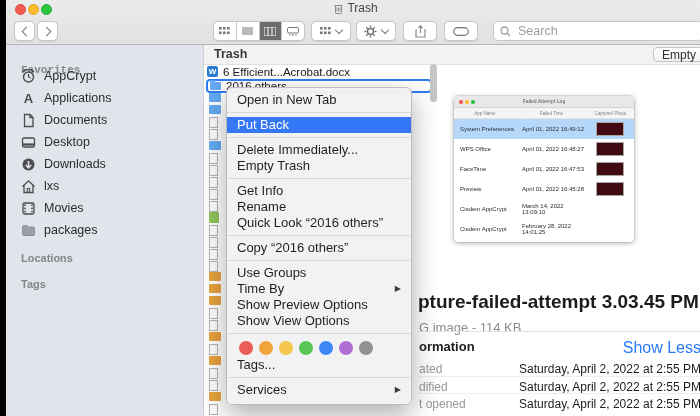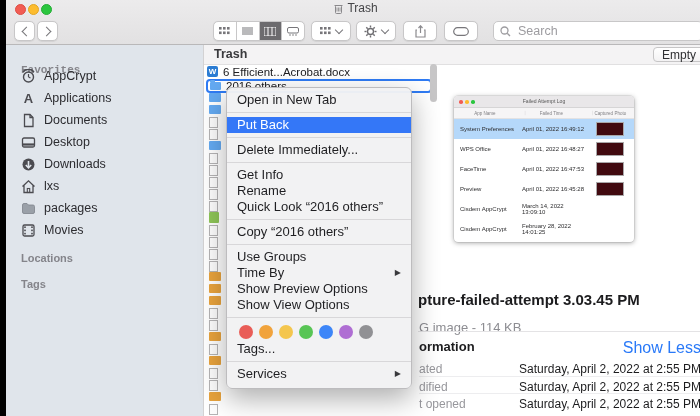--- a/index.html
+++ b/index.html
@@ -80,21 +80,21 @@
   .twc1{width:62px;box-sizing:border-box;text-align:center;}
   .twc2{width:70px;box-sizing:border-box;border-left:1px solid #e3e2e3;text-align:center;}
   .twc3{flex:1;border-left:1px solid #e3e2e3;text-align:center;}
   .tw-row{height:20px;display:flex;align-items:center;font-size:6px;color:#2d2d2f;}
   .tw-row .twc1,.tw-row .twc2{border:none;text-align:left;padding-left:6px;}
   .tw-row .twc3{border:none;}
   .tw-row.sel{background:#b5d8fa;}
   .photo{width:26px;height:12px;background:#410a10;border:1px solid #a9a8a9;margin:0 auto;}
 
   
-  .pv-name{position:absolute;left:412px;top:291px;font-size:15px;font-weight:700;color:#1c1c1e;white-space:nowrap;}
+  .pv-name{position:absolute;left:412px;top:291px;font-size:19px;font-weight:700;color:#1c1c1e;white-space:nowrap;}
   .pv-meta{position:absolute;left:413px;top:320px;font-size:13px;color:#8d8d92;}
   .pv-div{position:absolute;left:412px;right:3px;top:331px;height:1px;background:#e4e3e5;}
   .pv-ih{position:absolute;left:413px;top:339px;font-size:13px;font-weight:700;color:#1c1c1e;}
   .pv-less{position:absolute;right:5px;top:339px;font-size:16px;color:#2979f8;}
   .inf-row{position:absolute;left:413px;right:5px;height:17px;display:flex;align-items:flex-end;
            justify-content:space-between;font-size:12px;}
   .inf-row .lbl{color:#97979c;}
   .inf-row .val{color:#1c1c1e;}
   .inf-row.line{border-top:1px solid #ededef;}
 
@@ -275,37 +275,37 @@
       </div>
       <div class="sb-item">
         <svg width="15" height="15" viewBox="0 0 15 15">
           <path d="M1.5 7.5 L7.5 1.8 L13.5 7.5 M3 6.5 V13.5 H12 V6.5" fill="none" stroke="#4b4b50" stroke-width="1.3"></path>
           <rect x="6.3" y="9.5" width="2.4" height="4" fill="none" stroke="#4b4b50" stroke-width="1.1"></rect>
         </svg>
         <span>lxs</span>
       </div>
       <div class="sb-item">
         <svg width="15" height="15" viewBox="0 0 15 15">
-          <path d="M1.5 4 a1.5 1.5 0 0 1 1.5 -1.5 H6 L7.5 4 H12 a1.5 1.5 0 0 1 1.5 1.5 V11 a1.5 1.5 0 0 1 -1.5 1.5 H3 A1.5 1.5 0 0 1 1.5 11 Z" fill="#9aa0a8" stroke="#7d838b" stroke-width="0.8"></path>
-        </svg>
-        <span>packages</span>
-      </div>
-      <div class="sb-item">
-        <svg width="15" height="15" viewBox="0 0 15 15">
           <rect x="2" y="2" width="11" height="11" rx="1.5" fill="none" stroke="#4b4b50" stroke-width="1.3"></rect>
           <g fill="#4b4b50">
               <rect x="3.2" y="3.4" width="1.6" height="1.6"></rect>
               <rect x="3.2" y="6.6" width="1.6" height="1.6"></rect>
               <rect x="3.2" y="9.8" width="1.6" height="1.6"></rect>
           <rect x="10.2" y="3.4" width="1.6" height="1.6"></rect>
               <rect x="10.2" y="6.6" width="1.6" height="1.6"></rect>
               <rect x="10.2" y="9.8" width="1.6" height="1.6"></rect>
             </g>
         </svg>
         <span>Movies</span>
+      </div>
+      <div class="sb-item">
+        <svg width="15" height="15" viewBox="0 0 15 15">
+          <path d="M1.5 4 a1.5 1.5 0 0 1 1.5 -1.5 H6 L7.5 4 H12 a1.5 1.5 0 0 1 1.5 1.5 V11 a1.5 1.5 0 0 1 -1.5 1.5 H3 A1.5 1.5 0 0 1 1.5 11 Z" fill="#9aa0a8" stroke="#7d838b" stroke-width="0.8"></path>
+        </svg>
+        <span>packages</span>
       </div>
     </div>
     <div class="sb-h" style="top:207px;">Locations</div>
     <div class="sb-h" style="top:233px;">Tags</div>
   </div>
 
   <div class="main-header">
     <span class="mh-title">Trash</span>
     <button class="empty-btn">Empty</button>
   </div>
@@ -418,20 +418,21 @@
     <span class="lbl">t opened</span>
     <span class="val">Saturday, April 2, 2022 at 2:55 PM</span>
   </div>
 
   <div id="ctx">
     <div class="mi">Open in New Tab</div>
     <div class="msep"></div>
     <div class="mi hl">Put Back</div>
     <div class="msep"></div>
     <div class="mi">Delete Immediately...</div>
+    <div class="mi">Empty Trash</div>
     <div class="msep"></div>
     <div class="mi">Get Info</div>
     <div class="mi">Rename</div>
     <div class="mi">Quick Look “2016 others”</div>
     <div class="msep"></div>
     <div class="mi">Copy “2016 others”</div>
     <div class="msep"></div>
     <div class="mi">Use Groups</div>
     <div class="mi"><span>Time By</span><span class="arr">▶</span></div>
     <div class="mi">Show Preview Options</div>

